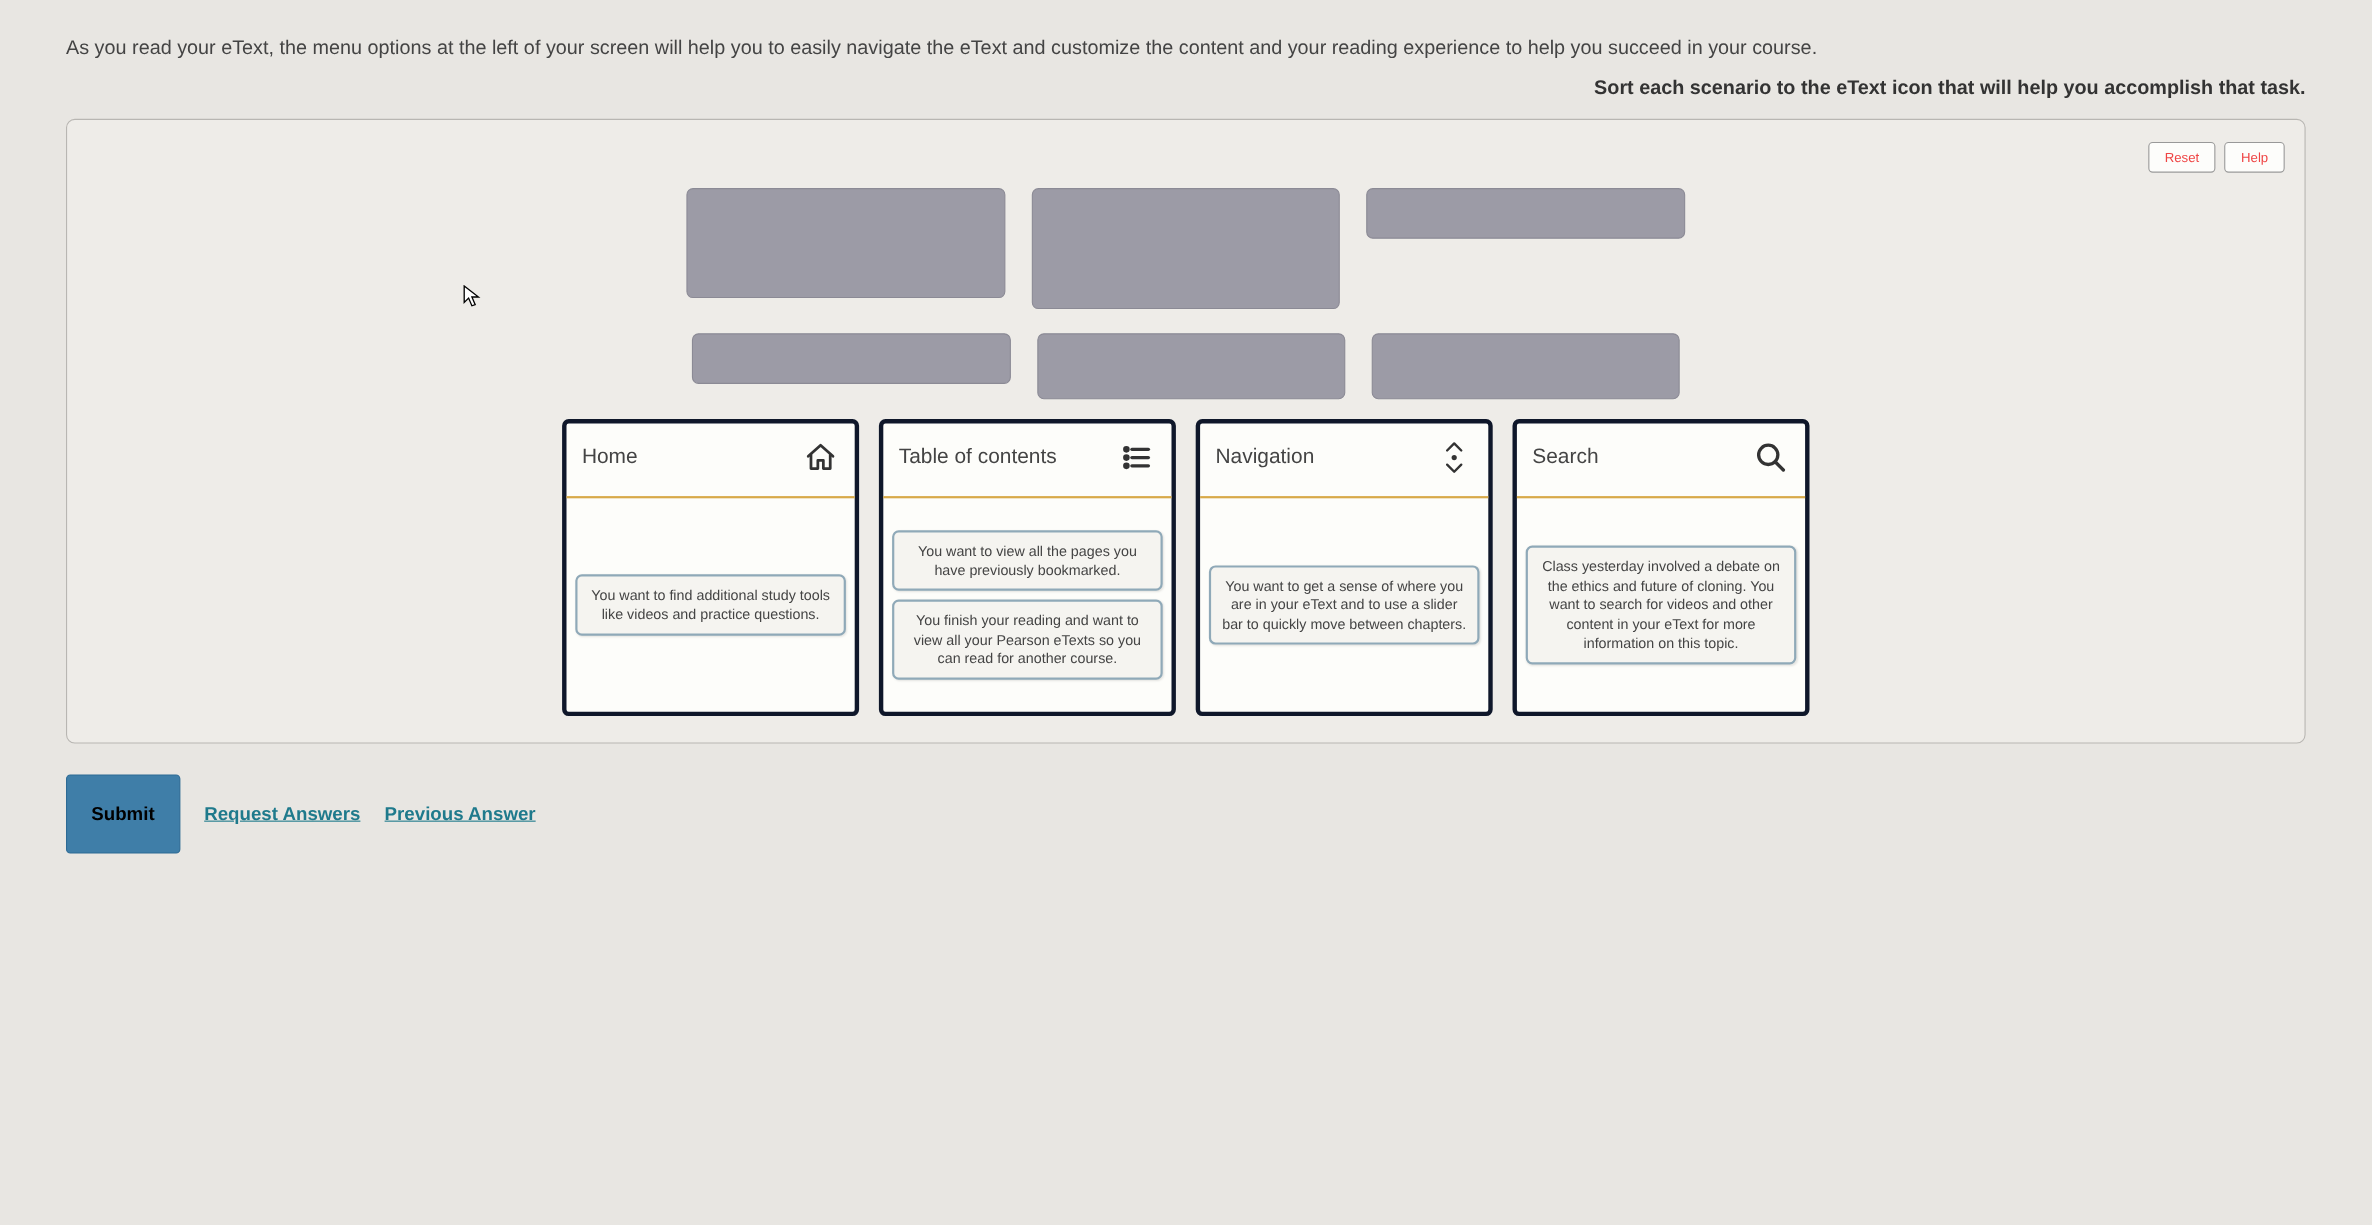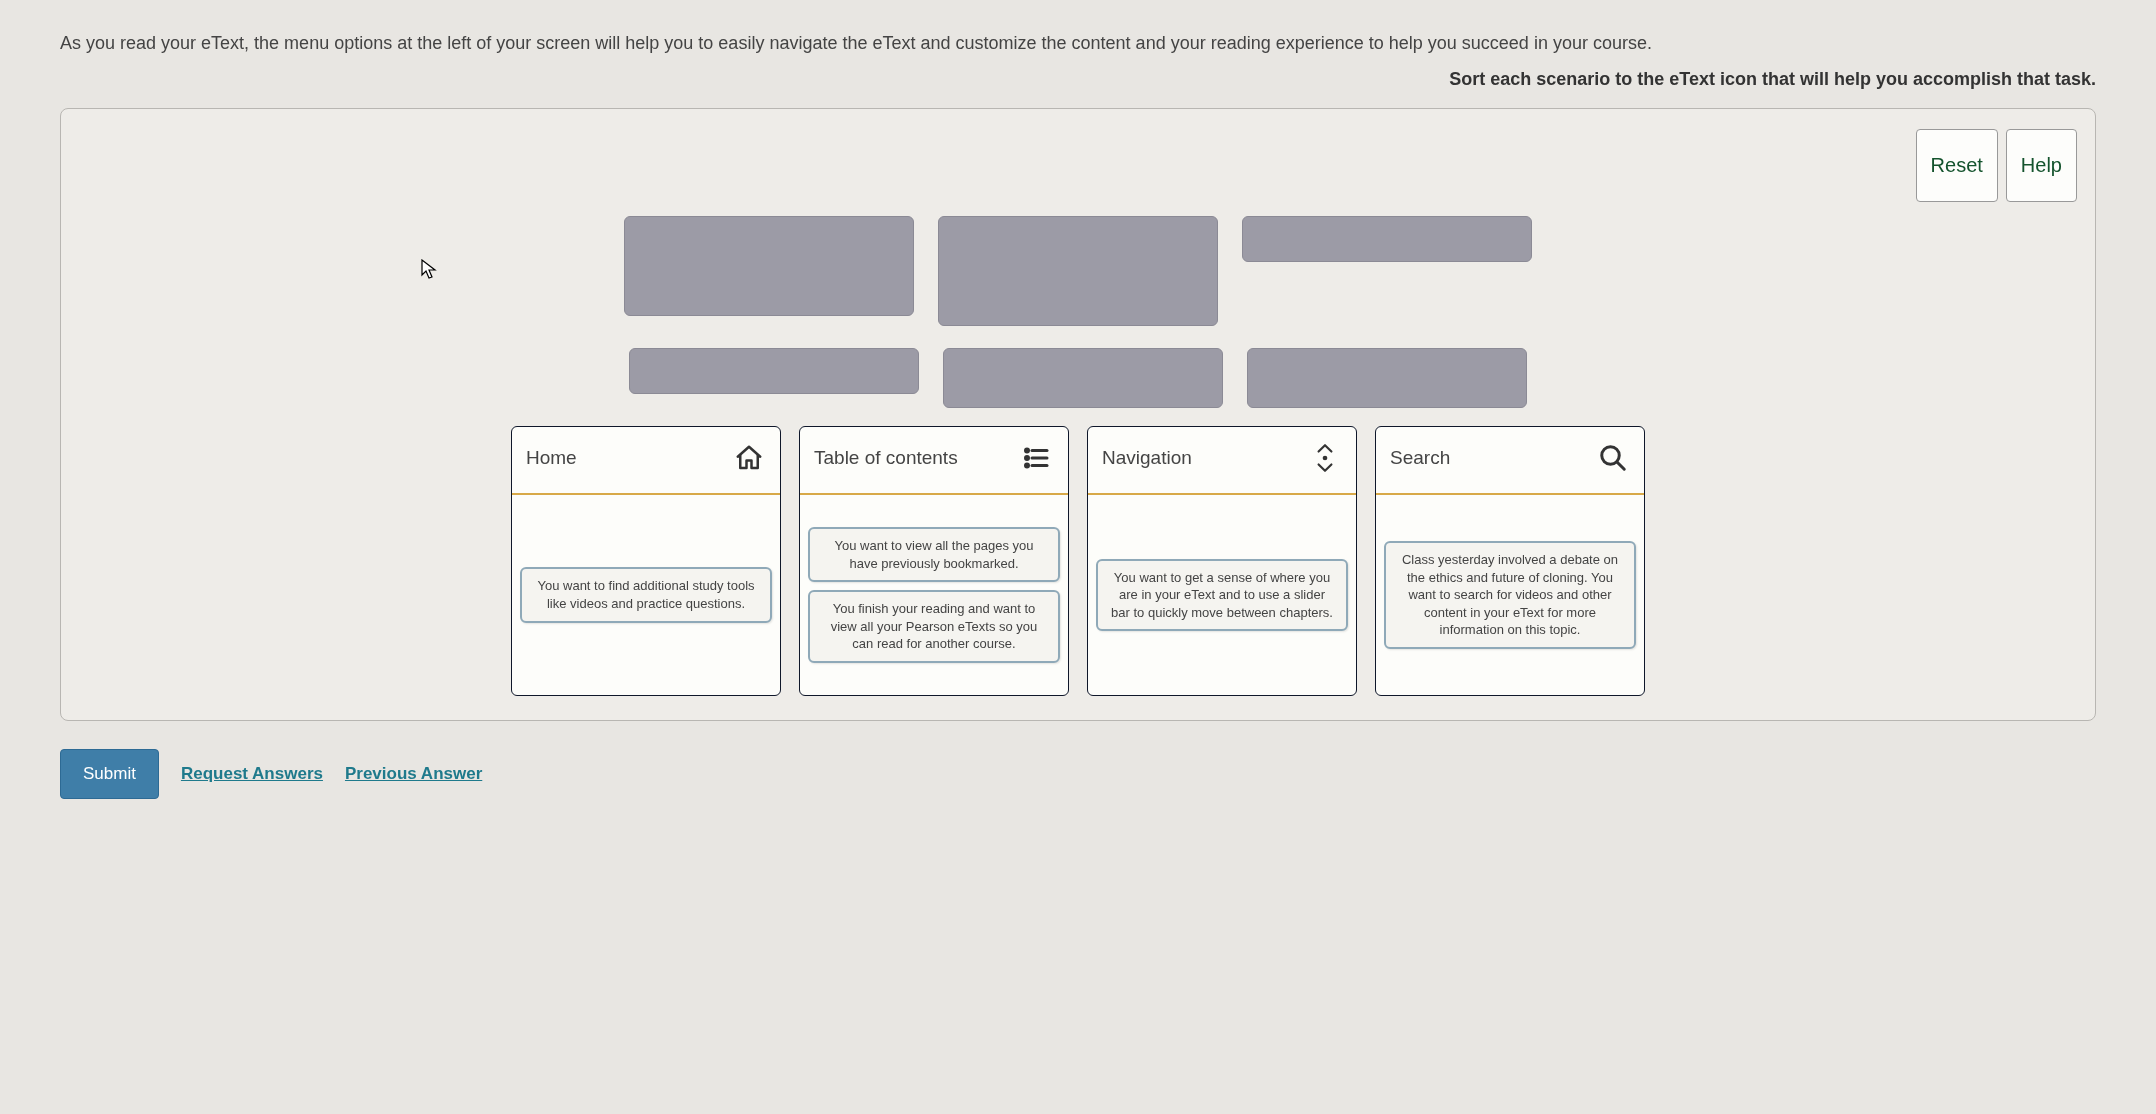--- a/index.html
+++ b/index.html
@@ -31,25 +31,25 @@
 }
 .top-buttons {
   display: flex;
   justify-content: flex-end;
   gap: 8px;
   margin-bottom: 14px;
 }
 .btn {
   border: 1px solid #999;
   background: #fdfdfb;
-  padding: 24px 14px;
-  font-size: 20px;
+  padding: 6px 14px;
+  font-size: 12px;
   border-radius: 4px;
   cursor: pointer;
-  color: #14532d;
+  color: #ef4444;
 }
 
 .slots-area {
   display: flex;
   flex-direction: column;
   gap: 22px;
   align-items: center;
   margin-bottom: 18px;
 }
 .slots-row {
@@ -70,21 +70,21 @@
 
 .targets-row {
   display: flex;
   gap: 18px;
   justify-content: center;
   align-items: stretch;
 }
 .target-col {
   flex: 1;
   max-width: 270px;
-  border: 1px solid #0f172a;
+  border: 4px solid #0f172a;
   border-radius: 6px;
   background: #fdfdfa;
   display: flex;
   flex-direction: column;
   min-height: 270px;
 }
 .target-head {
   display: flex;
   justify-content: space-between;
   align-items: center;
@@ -124,25 +124,25 @@
   cursor: grab;
 }
 .bottom-actions {
   margin-top: 28px;
   display: flex;
   align-items: center;
   gap: 22px;
 }
 .submit-btn {
   background: #3f7ea8;
-  color: #ffffff;
+  color: #000000;
   border: 1px solid #2d6a94;
-  padding: 14px 22px;
+  padding: 25px 22px;
   font-size: 17px;
-  font-weight: normal;
+  font-weight: bold;
   border-radius: 4px;
   cursor: pointer;
 }
 .link-btn {
   color: #1f7a8c;
   font-size: 17px;
   font-weight: bold;
   text-decoration: underline;
   cursor: pointer;
   background: none;

